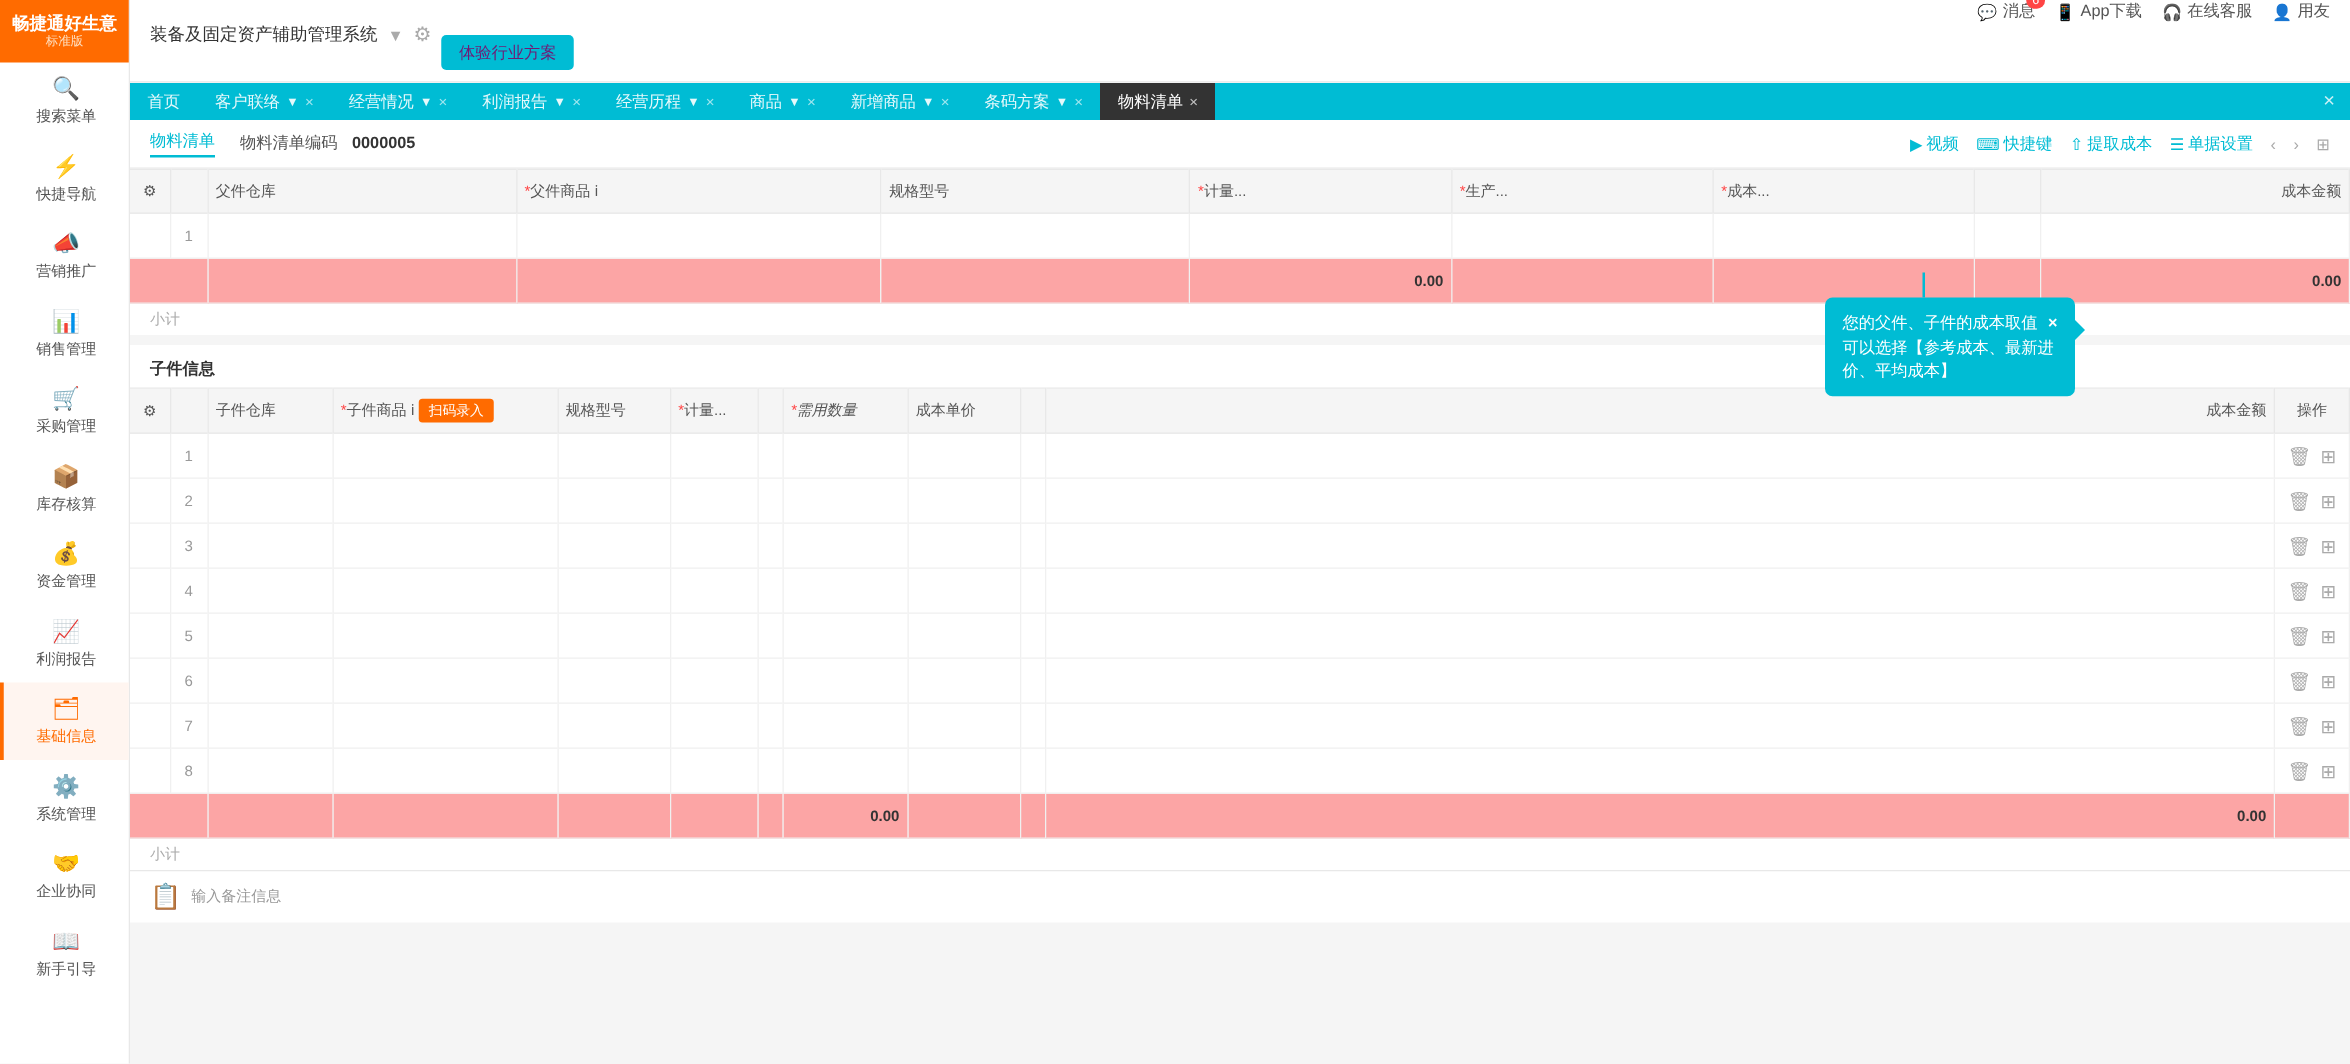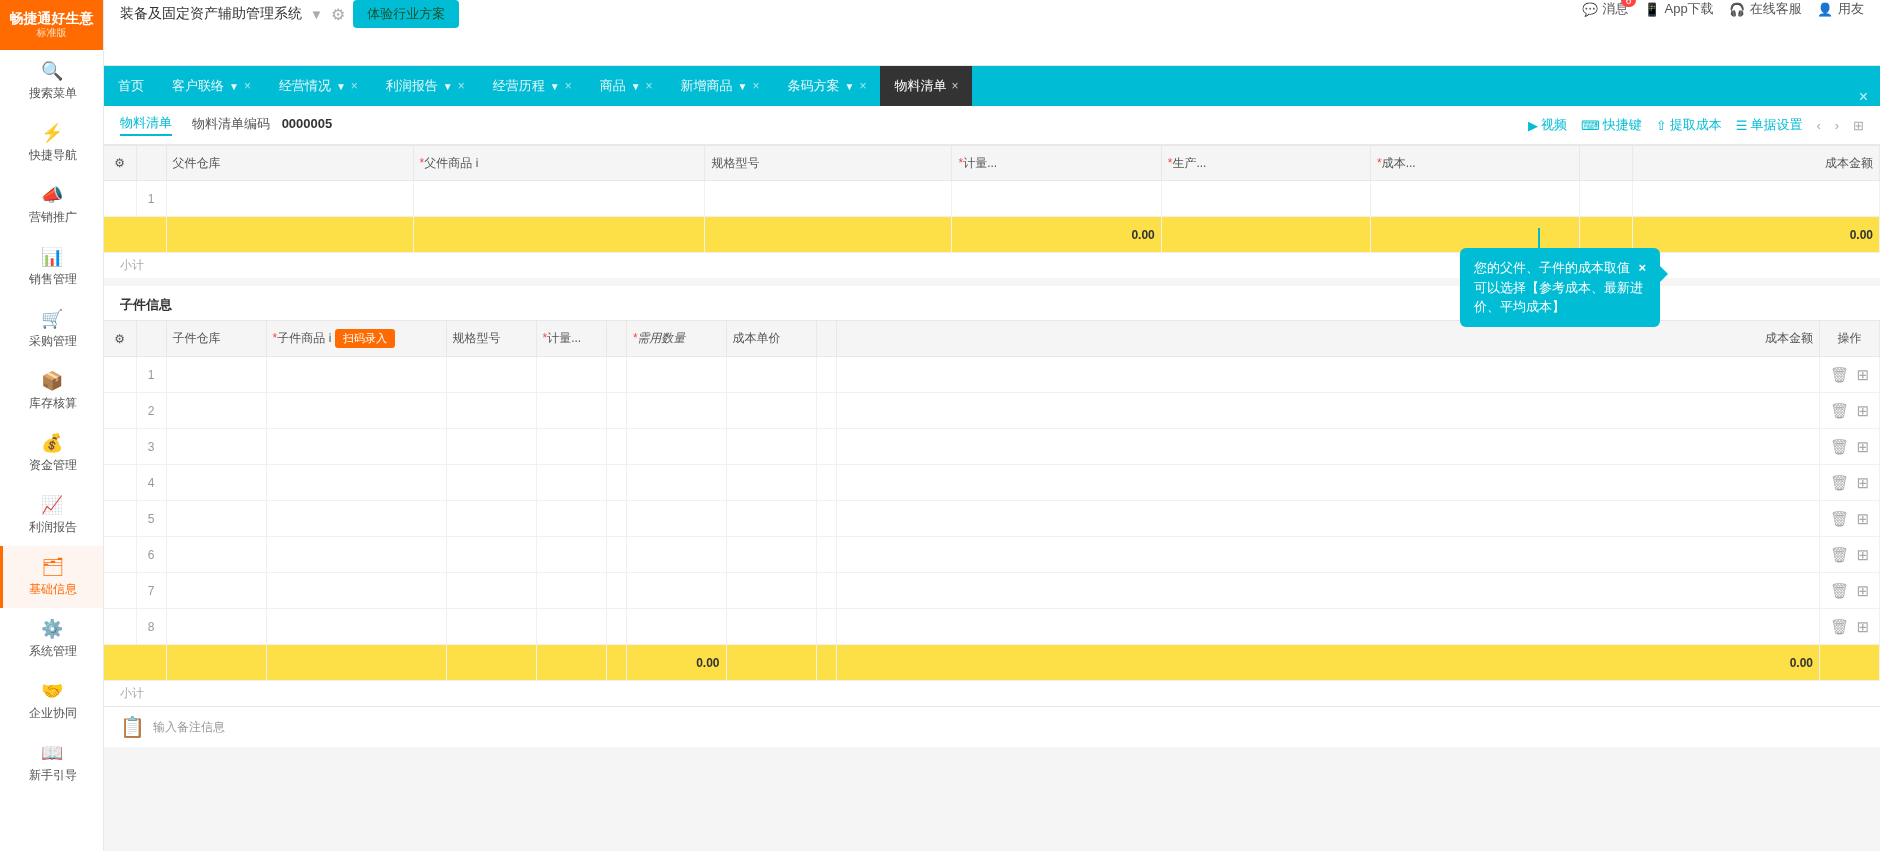--- a/index.html
+++ b/index.html
@@ -67,26 +67,27 @@
       flex-shrink: 0;
     }
     .top-header-left {
       display: flex;
       align-items: center;
       gap: 8px;
     }
     .system-title { font-size: 14px; color: #333; }
     .trial-btn {
       background: #00bcd4;
-      color: #14532d;
+      color: #701a75;
       border: none;
       padding: 5px 14px;
       border-radius: 4px;
       cursor: pointer;
       font-size: 13px;
+      margin-top: 28px;
     }
     .top-header-right {
       display: flex;
       align-items: center;
       gap: 16px;
       color: #555;
       font-size: 13px;
     }
     .top-icon-item {
       display: flex;
@@ -103,22 +104,22 @@
       padding: 1px 5px;
       position: absolute;
       top: -6px;
       right: -8px;
     }
 
     
     .nav-tabs {
       background: #00bcd4;
       display: flex;
-      align-items: flex-end;
-      height: 40px;
+      align-items: center;
+      height: 30px;
       flex-shrink: 0;
       overflow-x: auto;
     }
     .nav-tab {
       padding: 0 14px;
       height: 40px;
       display: flex;
       align-items: center;
       color: rgba(255,255,255,0.9);
       cursor: pointer;
@@ -197,21 +198,21 @@
     }
     thead th .required { color: #f44; }
     tbody tr { border-bottom: 1px solid #f0f0f0; }
     tbody td {
       padding: 7px 6px;
       color: #333;
       border-right: 1px solid #f0f0f0;
       height: 36px;
     }
     tbody tr.subtotal {
-      background: #fde047;
+      background: #fca5a5;
       font-weight: bold;
     }
     tbody tr.subtotal td { color: #333; }
     .row-num { color: #999; text-align: center; width: 30px; }
     .col-gear { width: 32px; text-align: center; }
     .col-ops { width: 60px; text-align: center; }
     .scan-btn {
       background: #ff6b00;
       color: #fff;
       border: none;

